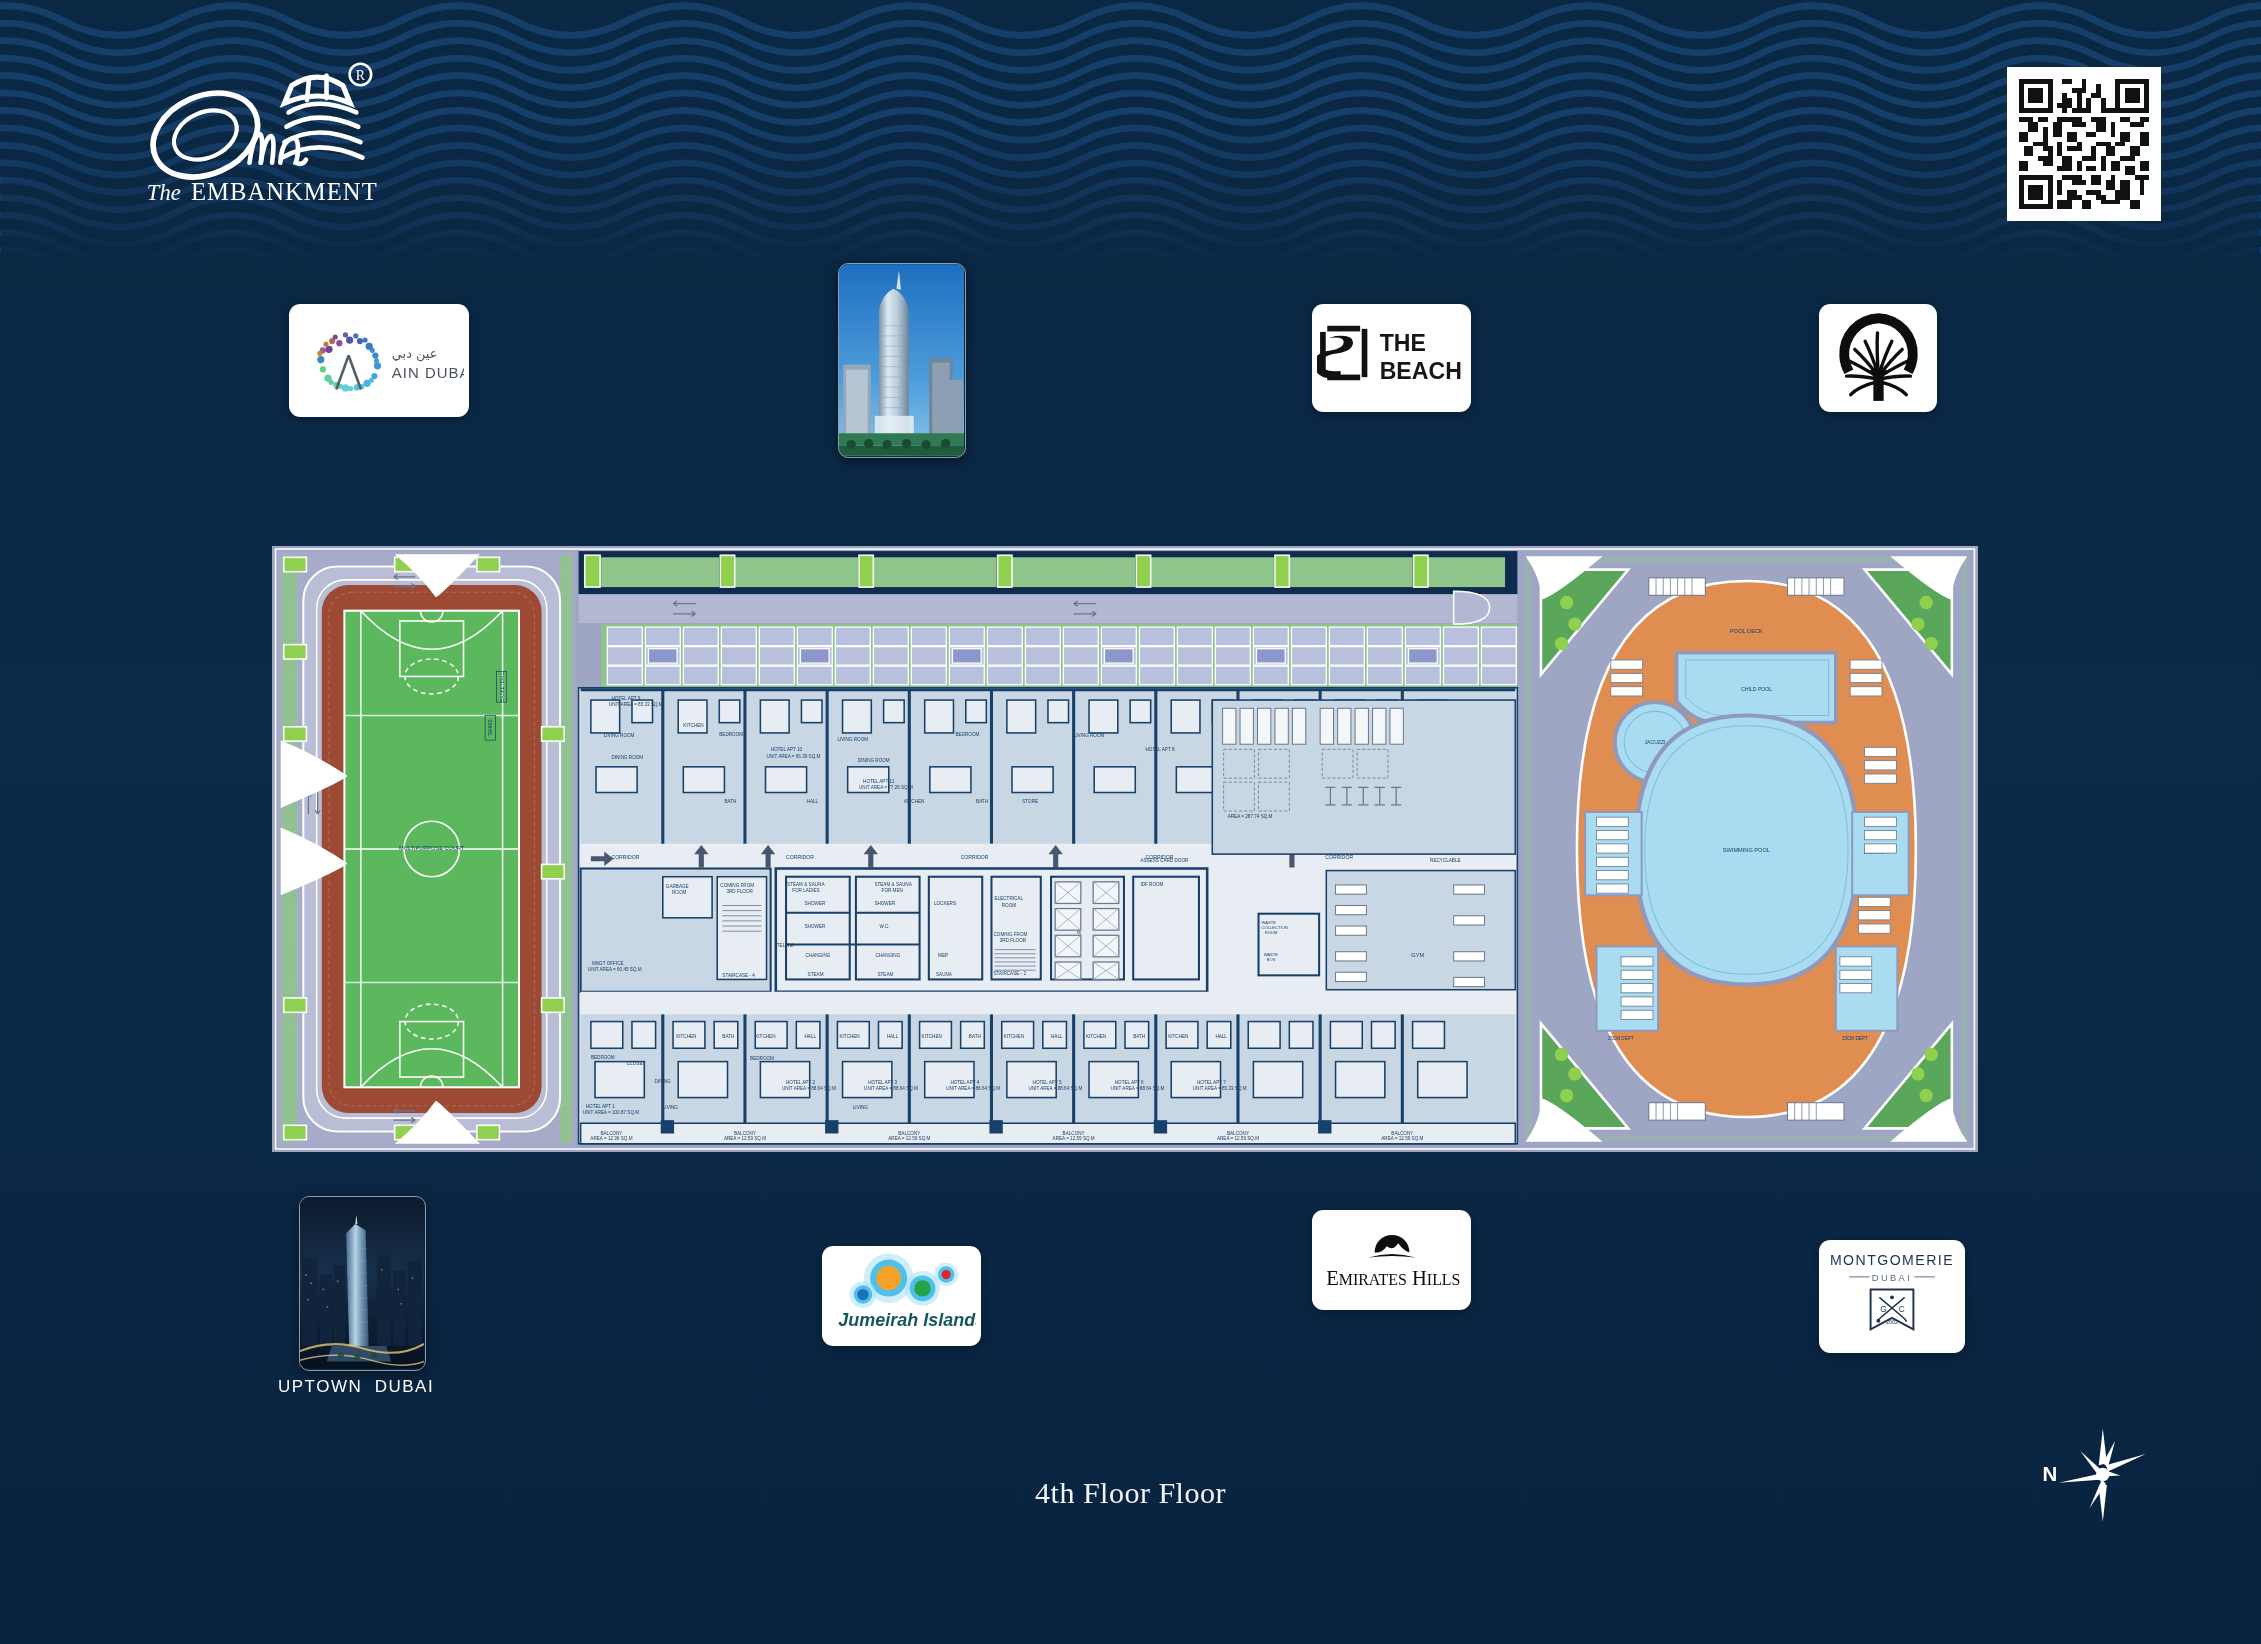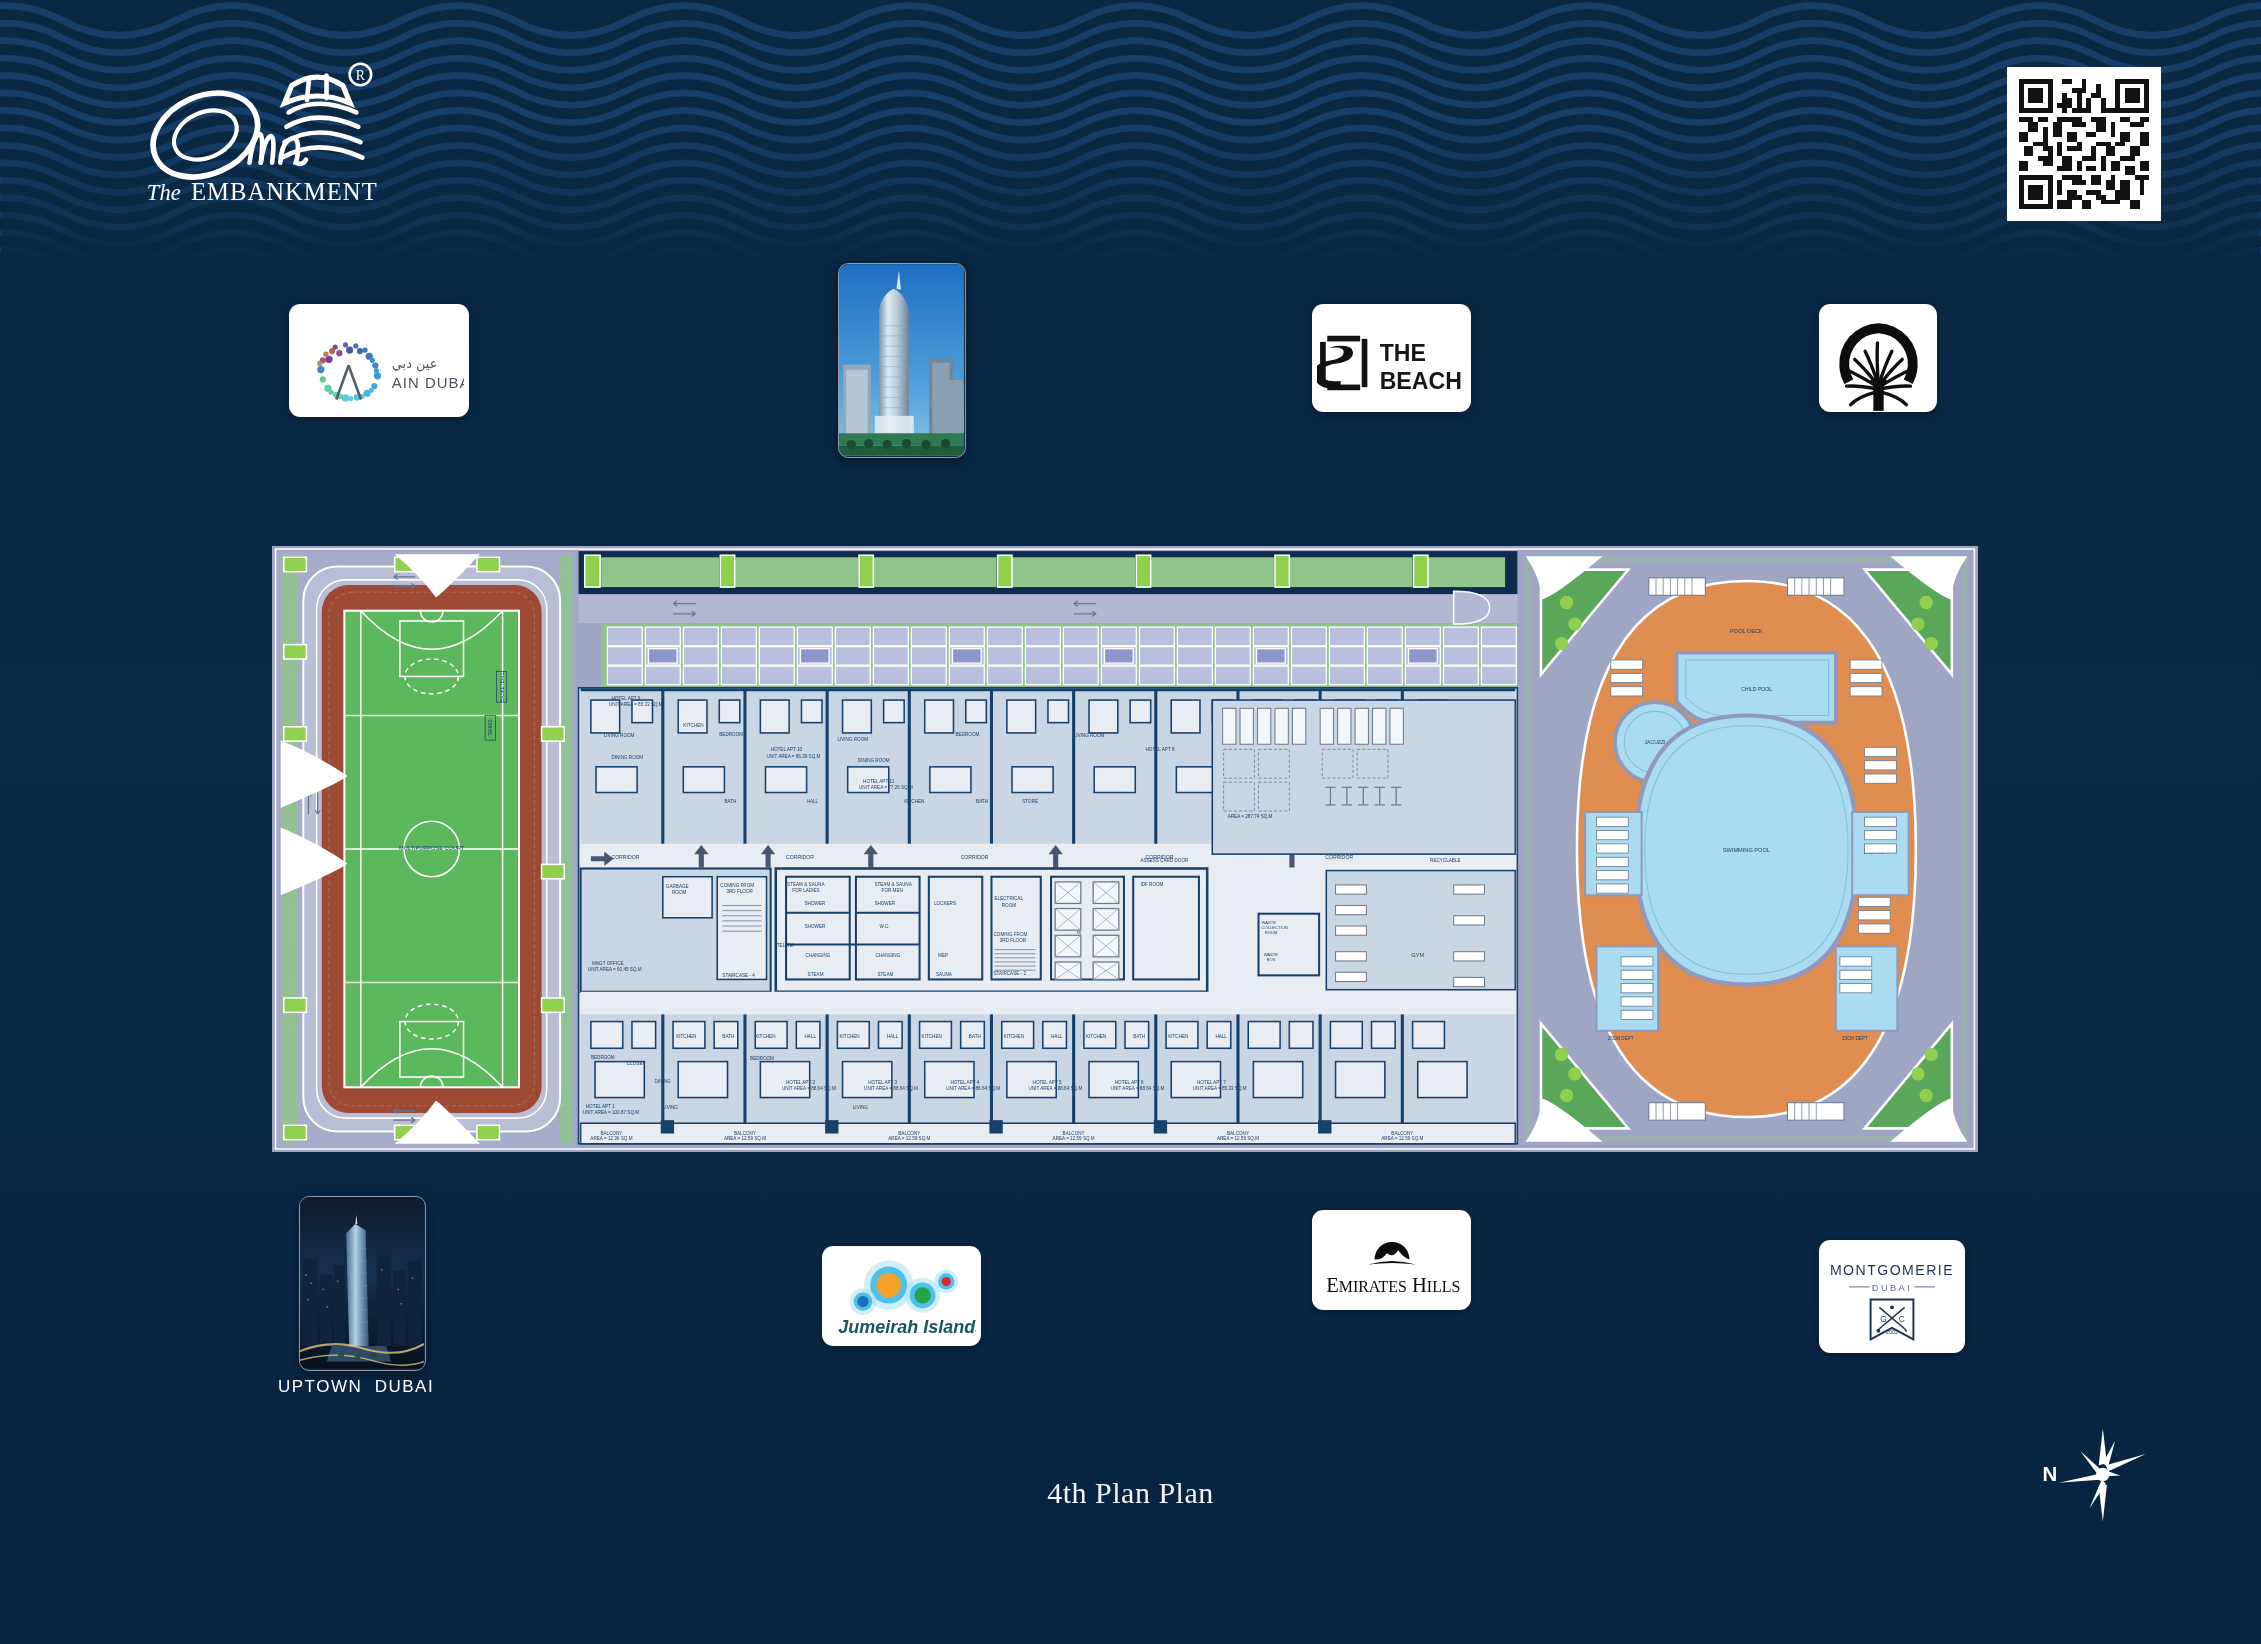--- a/index.html
+++ b/index.html
@@ -27,21 +27,21 @@
   .brand svg { display:block; }
 
   
   .qr { position:absolute; left:2007px; top:67px; width:154px; height:154px;
         background:#ffffff; padding:7.2px; }
   .qr svg { display:block; }
 
   
   .tile {
     position:absolute; background:#ffffff; border-radius:11.3px;
-    display:flex; align-items:flex-end; justify-content:center;
+    display:flex; align-items:flex-start; justify-content:center;
     box-shadow:0 2.1px 9.3px rgba(0,0,0,.30);
   }
   .tile svg { display:block; }
 
   
   .photo {
     position:absolute; border-radius:10.3px; overflow:hidden;
     border:1.5px solid rgba(255,255,255,.55);
     box-shadow:0 3.1px 11.3px rgba(0,0,0,.45);
   }
@@ -1174,21 +1174,21 @@
       <path d="M124 156 l-4 6 M176 156 l4 6" stroke="#1e3350" stroke-width="3.2"></path>
       <circle cx="150" cy="112" r="4" fill="#1e3350"></circle>
       <circle cx="122" cy="160" r="4" fill="#1e3350"></circle>
       <text x="126" y="142" font-size="17" fill="#1e3350">G</text>
       <text x="164" y="142" font-size="17" fill="#1e3350">C</text>
       <text x="150" y="166" font-size="11" fill="#1e3350" text-anchor="middle">2002</text>
     </g>
   </svg>
 </div>
 
-<div class="floor-title">4th Plan Plan</div>
+<div class="floor-title">4th Floor Floor</div>
 
 <div class="compass">
   <svg width="128" height="118" viewBox="0 0 250 230">
     <g f="" fill="#ffffff">
       <path d="M152 24 L160 92 L144 96 Z"></path>
       <path d="M152 206 L144 138 L160 134 Z"></path>
       <path d="M236 74 L162 108 L158 96 Z"></path>
       <path d="M66 130 L148 112 L152 124 Z"></path>
       <path d="M176 48 L162 100 L152 92 Z"></path>
       <path d="M186 116 L152 118 L158 106 Z"></path>

